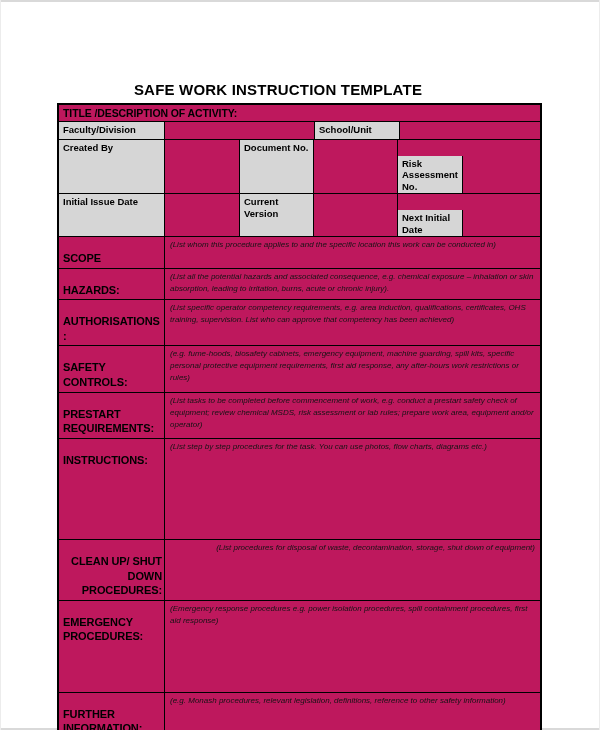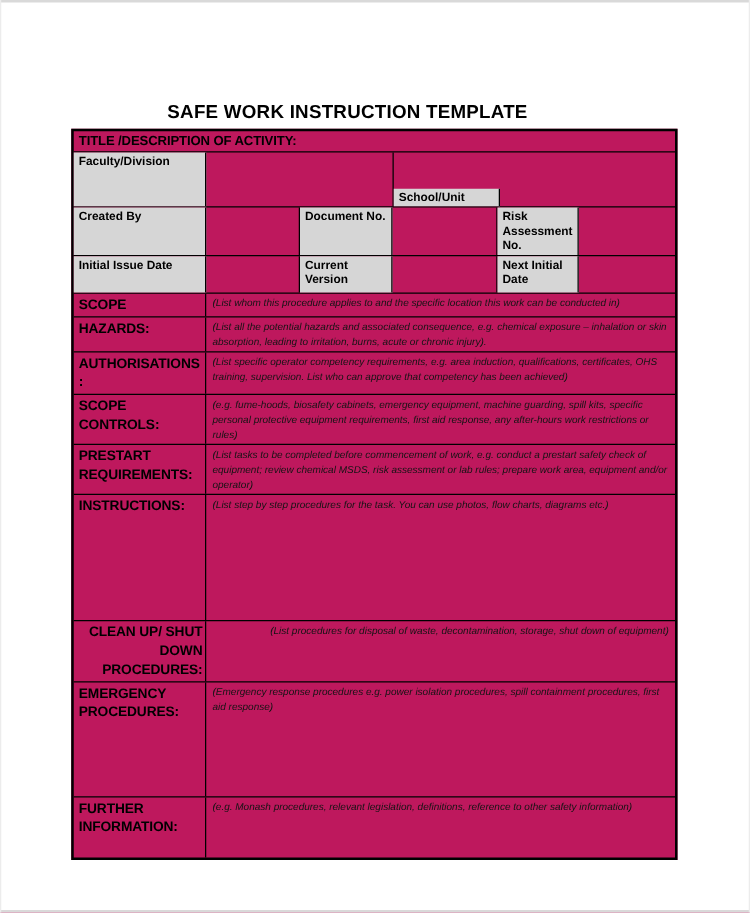--- a/index.html
+++ b/index.html
@@ -24,21 +24,21 @@
     border:2px solid #000;background:#be185d;box-sizing:border-box;
   }
   .t-row{display:flex;border-bottom:1px solid #000;box-sizing:border-box;align-items:stretch;}
   .t-row:last-child{border-bottom:none;}
   .cell{box-sizing:border-box;border-right:1px solid #000;overflow:hidden;}
   .cell:last-child{border-right:none;}
   .shaded{background:#d6d6d6;}
 
   .row1-label{font-weight:bold;font-size:10.5px;padding:2px 4px;letter-spacing:-0.1px;}
   .hlabel{font-weight:bold;font-size:9.5px;line-height:1.2;padding:2px 1px 1px 4px;word-break:break-word;}
-  .slabel{font-weight:bold;font-size:11px;line-height:1.33;padding:2px 2px 2px 4px;word-break:break-word;letter-spacing:-0.1px;}
+  .slabel{font-weight:bold;font-size:11px;line-height:1.33;padding:14px 2px 2px 4px;word-break:break-word;letter-spacing:-0.1px;}
   .desc{font-style:italic;font-size:8px;line-height:1.5;color:#141414;padding:2px 5px 1px 5px;}
 
   
   .r-h1{min-height:17px;}
   .r-h2{min-height:18px;}
   .r-h3{min-height:36px;}
   .r-h4{min-height:30px;}
   
   .r-s1{min-height:15px;}
   .r-s2{min-height:34px;}
@@ -47,25 +47,25 @@
   .r-s5{min-height:39px;}
   .r-s6{min-height:101px;}
   .r-s7{min-height:45px;text-align:right;}
   .r-s8{min-height:92px;}
   .r-s9{min-height:48px;}
 
   
   .w-label{width:106px;flex:0 0 106px;}
   .w-rest{flex:1 1 auto;}
   .w-150{width:150px;flex:0 0 150px;}
-  .w-85{width:85px;flex:0 0 85px;margin-top:29px;}
+  .w-85{width:85px;flex:0 0 85px;}
   .w-75{width:75px;flex:0 0 75px;}
   .w-74{width:74px;flex:0 0 74px;}
   .w-84{width:84px;flex:0 0 84px;}
-  .w-65{width:65px;flex:0 0 65px;}
+  .w-65{width:65px;flex:0 0 65px;margin-top:16px;}
 </style>
 </head>
 <body>
 
 <div class="edge-top"></div>
 <div class="edge-bottom"></div>
 <div class="edge-left"></div>
 <div class="edge-right"></div>
 
 <div class="doc-title">SAFE WORK INSTRUCTION TEMPLATE</div>
@@ -110,21 +110,21 @@
     <div class="cell w-label slabel">HAZARDS:</div>
     <div class="cell w-rest desc">(List all the potential hazards and associated consequence, e.g.  chemical exposure – inhalation or skin absorption, leading to irritation, burns, acute or chronic injury).</div>
   </div>
 
   <div class="t-row r-s2">
     <div class="cell w-label slabel">AUTHORISATIONS:</div>
     <div class="cell w-rest desc">(List specific operator competency requirements, e.g. area induction, qualifications, certificates, OHS training, supervision. List who can approve that competency has been achieved)</div>
   </div>
 
   <div class="t-row r-s4">
-    <div class="cell w-label slabel">SCOPE CONTROLS:</div>
+    <div class="cell w-label slabel">SAFETY CONTROLS:</div>
     <div class="cell w-rest desc">(e.g. fume-hoods, biosafety cabinets, emergency equipment, machine guarding, spill kits, specific personal protective equipment requirements, first aid response, any after-hours work restrictions or rules)</div>
   </div>
 
   <div class="t-row r-s5">
     <div class="cell w-label slabel">PRESTART REQUIREMENTS:</div>
     <div class="cell w-rest desc">(List tasks to be completed before commencement of work, e.g. conduct a prestart safety check of equipment; review chemical MSDS, risk assessment or lab rules; prepare work area, equipment and/or operator)</div>
   </div>
 
   <div class="t-row r-s6">
     <div class="cell w-label slabel">INSTRUCTIONS:</div>

